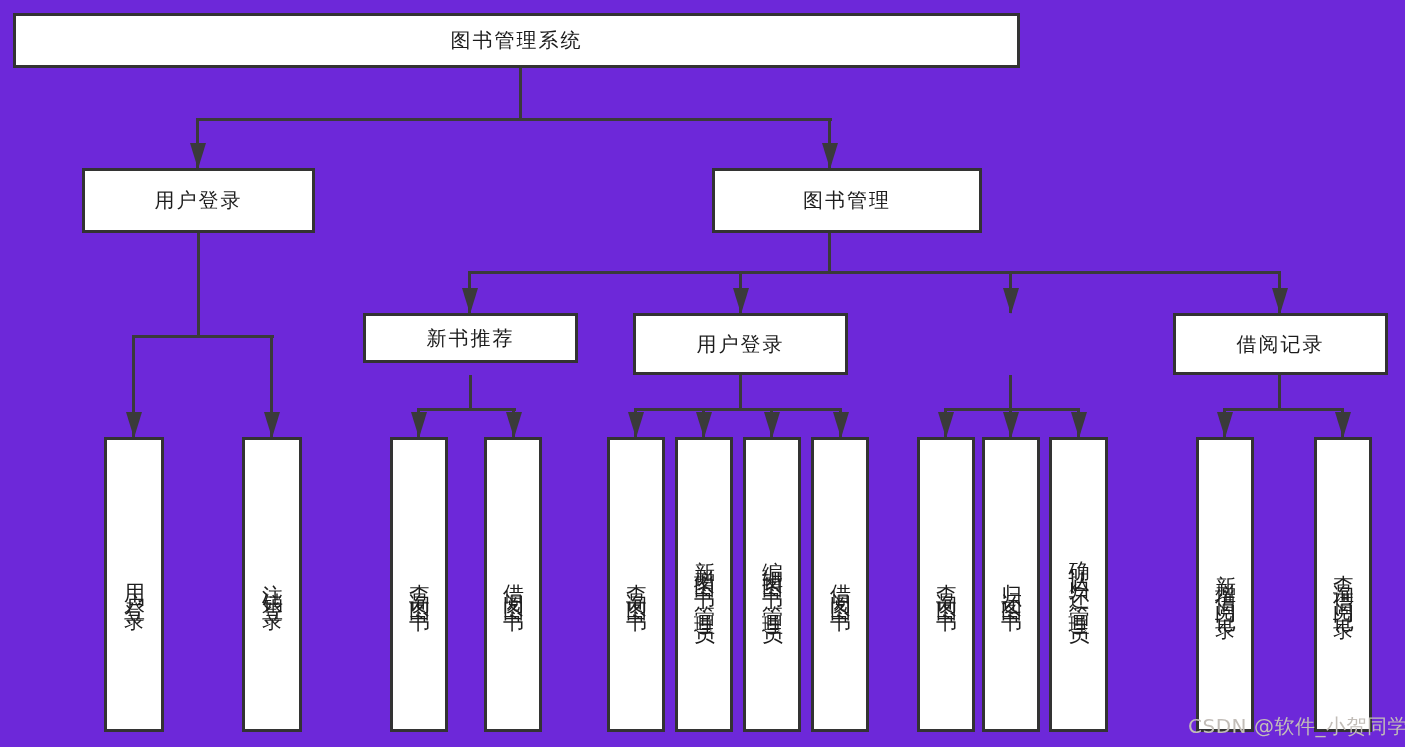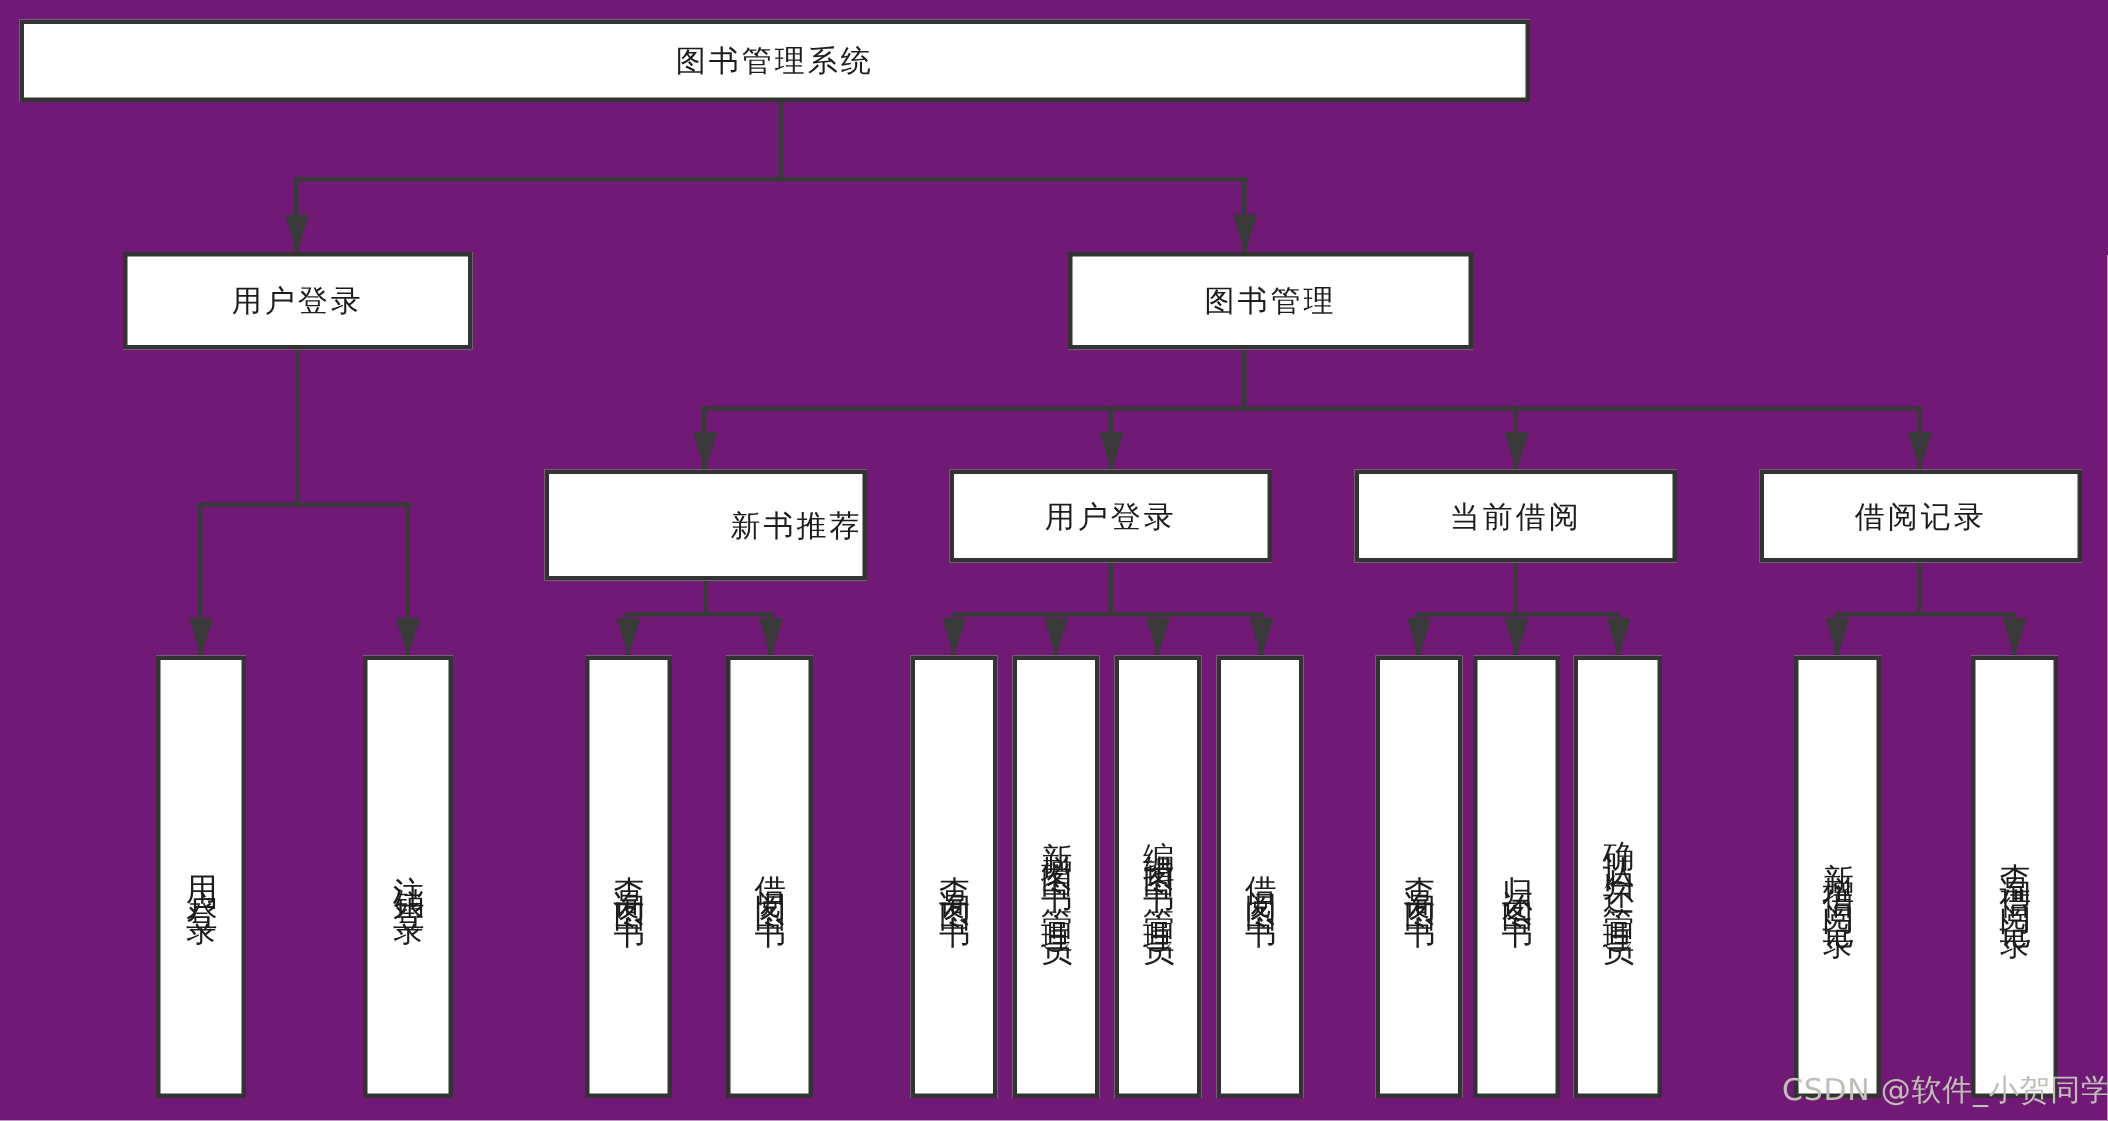--- a/index.html
+++ b/index.html
@@ -1,17 +1,17 @@
 <!DOCTYPE html>
 <html><head>
 <meta charset="utf-8">
 <style>
   html,body{margin:0;padding:0;background:#ffffff;}
   #stage{
-    position:relative;width:1405px;height:747px;background:#701a75;overflow:hidden;
+    position:relative;width:1405px;height:747px;background:#6d28d9;overflow:hidden;
     font-family:"DejaVu Sans",sans-serif;color:#1c1c1c;
   }
   .hbox{
     position:absolute;box-sizing:border-box;border:3px solid #333333;background:#ffffff;
     display:flex;align-items:center;justify-content:center;
     font-size:20px;letter-spacing:2px;color:#1c1c1c;z-index:2;
   }
   .vbox{
     position:absolute;box-sizing:border-box;top:437px;height:295px;border:3px solid #333333;
     background:#ffffff;display:flex;align-items:center;justify-content:center;z-index:2;
@@ -60,28 +60,25 @@
   <div class="drop" style="left:132px;top:335px;height:102px;"></div>
   <div class="drop" style="left:270px;top:335px;height:102px;"></div>
 
   <div class="vline" style="left:828px;top:233px;height:40px;"></div>
   <div class="hline" style="left:468px;top:271px;width:813px;"></div>
   <div class="drop" style="left:468px;top:271px;height:42px;"></div>
   <div class="drop" style="left:739px;top:271px;height:42px;"></div>
   <div class="drop" style="left:1009px;top:271px;height:42px;"></div>
   <div class="drop" style="left:1278px;top:271px;height:42px;"></div>
 
-  <div class="hbox" style="left:363px;top:313px;width:215px;height:74px;justify-content:flex-end;">
+  <div class="hbox" style="left:363px;top:313px;width:215px;height:50px;">
     <span>新书推荐</span>
   </div>
   <div class="hbox" style="left:633px;top:313px;width:215px;height:62px;">
     <span>用户登录</span>
-  </div>
-  <div class="hbox" style="left:903px;top:313px;width:215px;height:62px;">
-    <span>当前借阅</span>
   </div>
   <div class="hbox" style="left:1173px;top:313px;width:215px;height:62px;">
     <span>借阅记录</span>
   </div>
 
   <div class="vline" style="left:469px;top:375px;height:33px;"></div>
   <div class="hline" style="left:418px;top:408px;width:98px;"></div>
   <div class="drop" style="left:417px;top:408px;height:29px;"></div>
   <div class="drop" style="left:512px;top:408px;height:29px;"></div>
 

